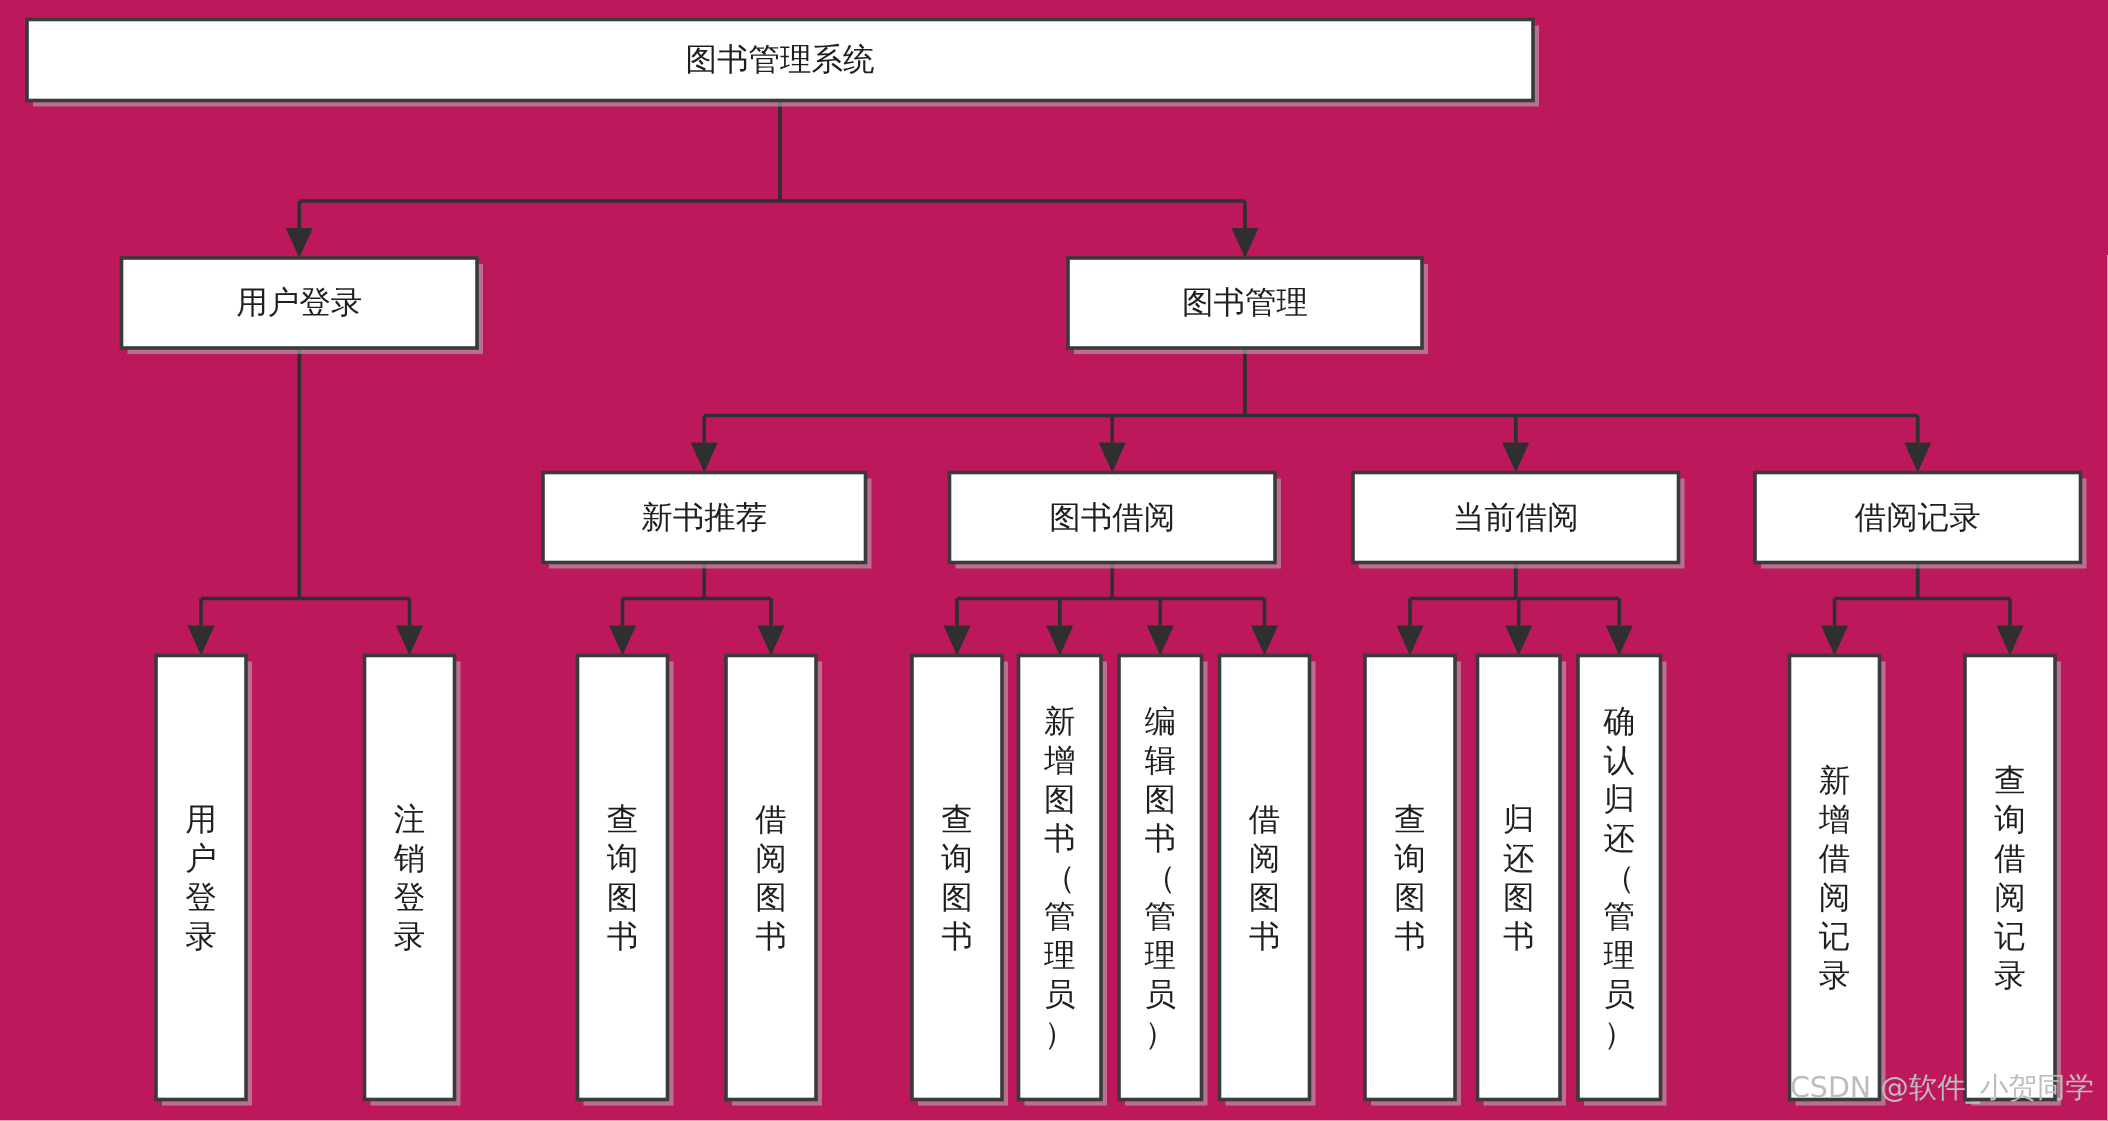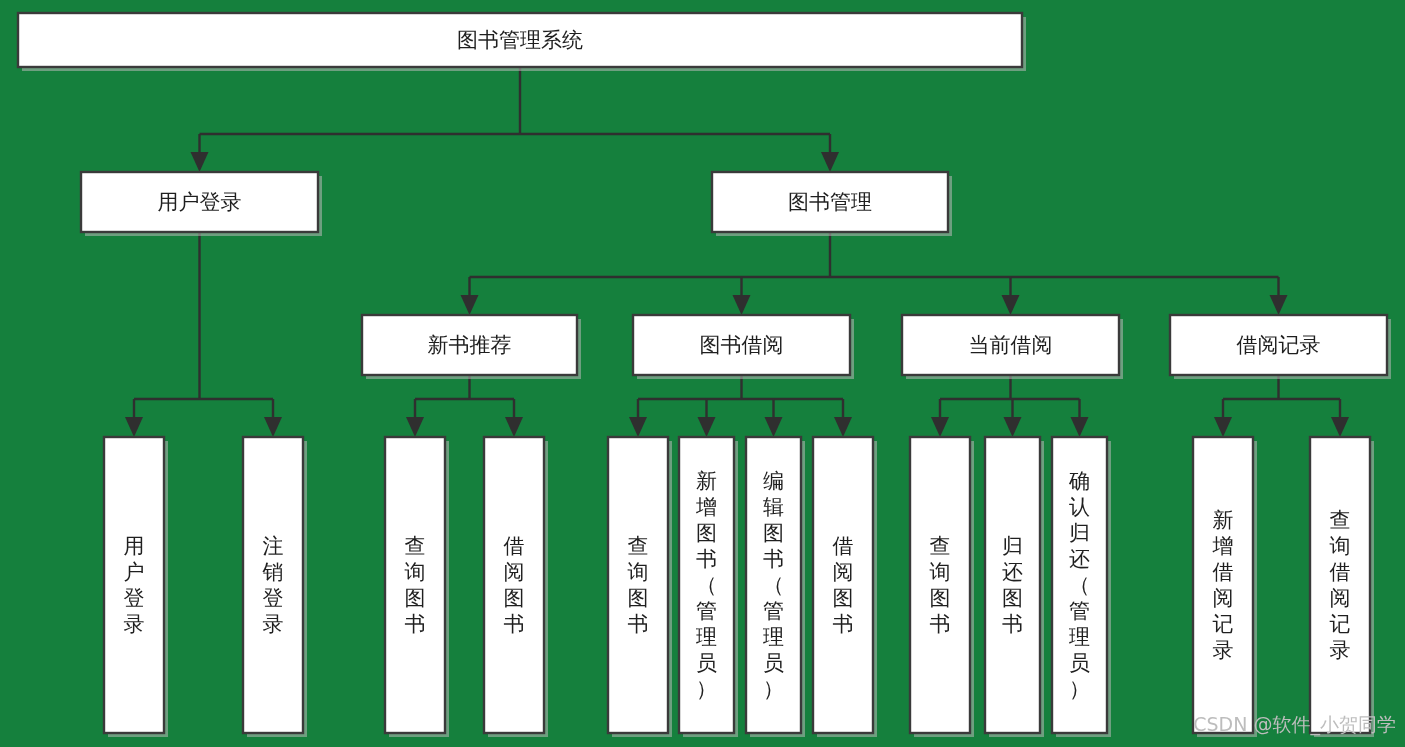--- a/index.html
+++ b/index.html
@@ -11,21 +11,21 @@
   body {
     width: 1405px;
     height: 747px;
     overflow: hidden;
     font-family: "DejaVu Sans", "Liberation Sans", sans-serif;
   }
   #diagram-root {
     position: relative;
     width: 1405px;
     height: 747px;
-    background: #15803d;
+    background: #be185d;
   }
   svg.diagram-canvas {
     position: absolute;
     left: 0;
     top: 0;
     width: 1405px;
     height: 747px;
     display: block;
   }
   .node-box {

